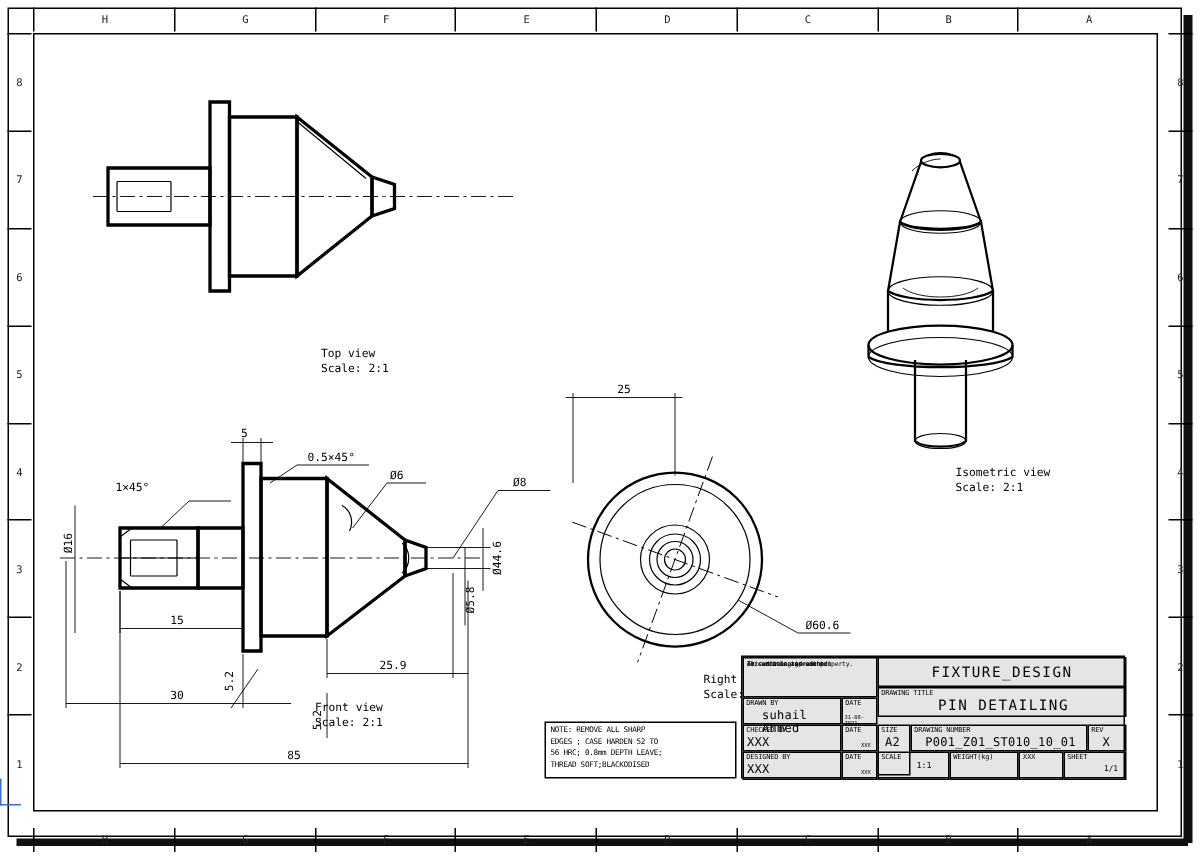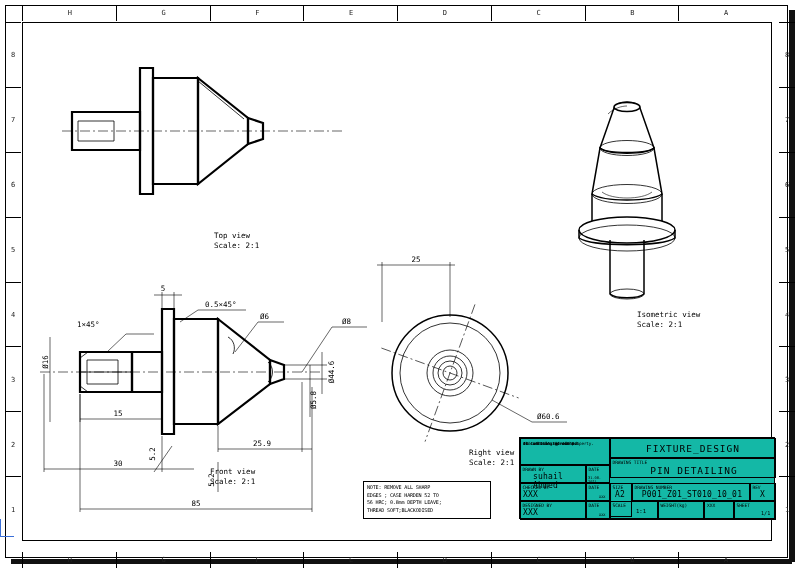--- a/index.html
+++ b/index.html
@@ -28,21 +28,21 @@
   .med{stroke-width:1.5;}
   .thin{stroke-width:0.8;}
   .xthin{stroke-width:0.6;}
   .dim{stroke:#000;stroke-width:0.6;fill:none;}
   .center{stroke:#000;stroke-width:0.6;fill:none;stroke-dasharray:10 3 2 3;}
   .txt{font-family:"DejaVu Sans Mono",monospace;font-size:7.5px;fill:#000;}
   .vlabel{font-family:"DejaVu Sans Mono",monospace;font-size:7.5px;fill:#000;}
   .shade{fill:#ffffff;}
 
   
-  #titleblock{position:absolute;left:494px;top:437px;width:256px;height:82px;border:1.4px solid #000;box-sizing:border-box;background:#14b8a6;margin-left:25px;}
+  #titleblock{position:absolute;left:494px;top:437px;width:256px;height:82px;border:1.4px solid #000;box-sizing:border-box;background:#e5e5e5;}
   #titleblock div{box-sizing:border-box;position:absolute;}
   .tb{border:0.9px solid #000;}
   .lbl{font-size:4.6px;font-family:"DejaVu Sans Mono",monospace;color:#000;line-height:5.4px;padding:1px 0 0 1.5px;letter-spacing:-0.1px;}
   .val{font-size:8px;font-family:"DejaVu Sans Mono",monospace;color:#000;letter-spacing:0.2px;}
   .valc{font-size:9.5px;font-family:"DejaVu Sans Mono",monospace;color:#000;letter-spacing:1px;}
   .disc{font-size:4.3px;line-height:5.5px;font-family:"DejaVu Sans Mono",monospace;color:#000;padding:2px;letter-spacing:-0.15px;}
   .ctr{display:flex;align-items:center;justify-content:center;}
 
   
   #noteblock{position:absolute;left:363px;top:481px;width:128px;height:38px;border:1.1px solid #000;box-sizing:border-box;background:#fff;

